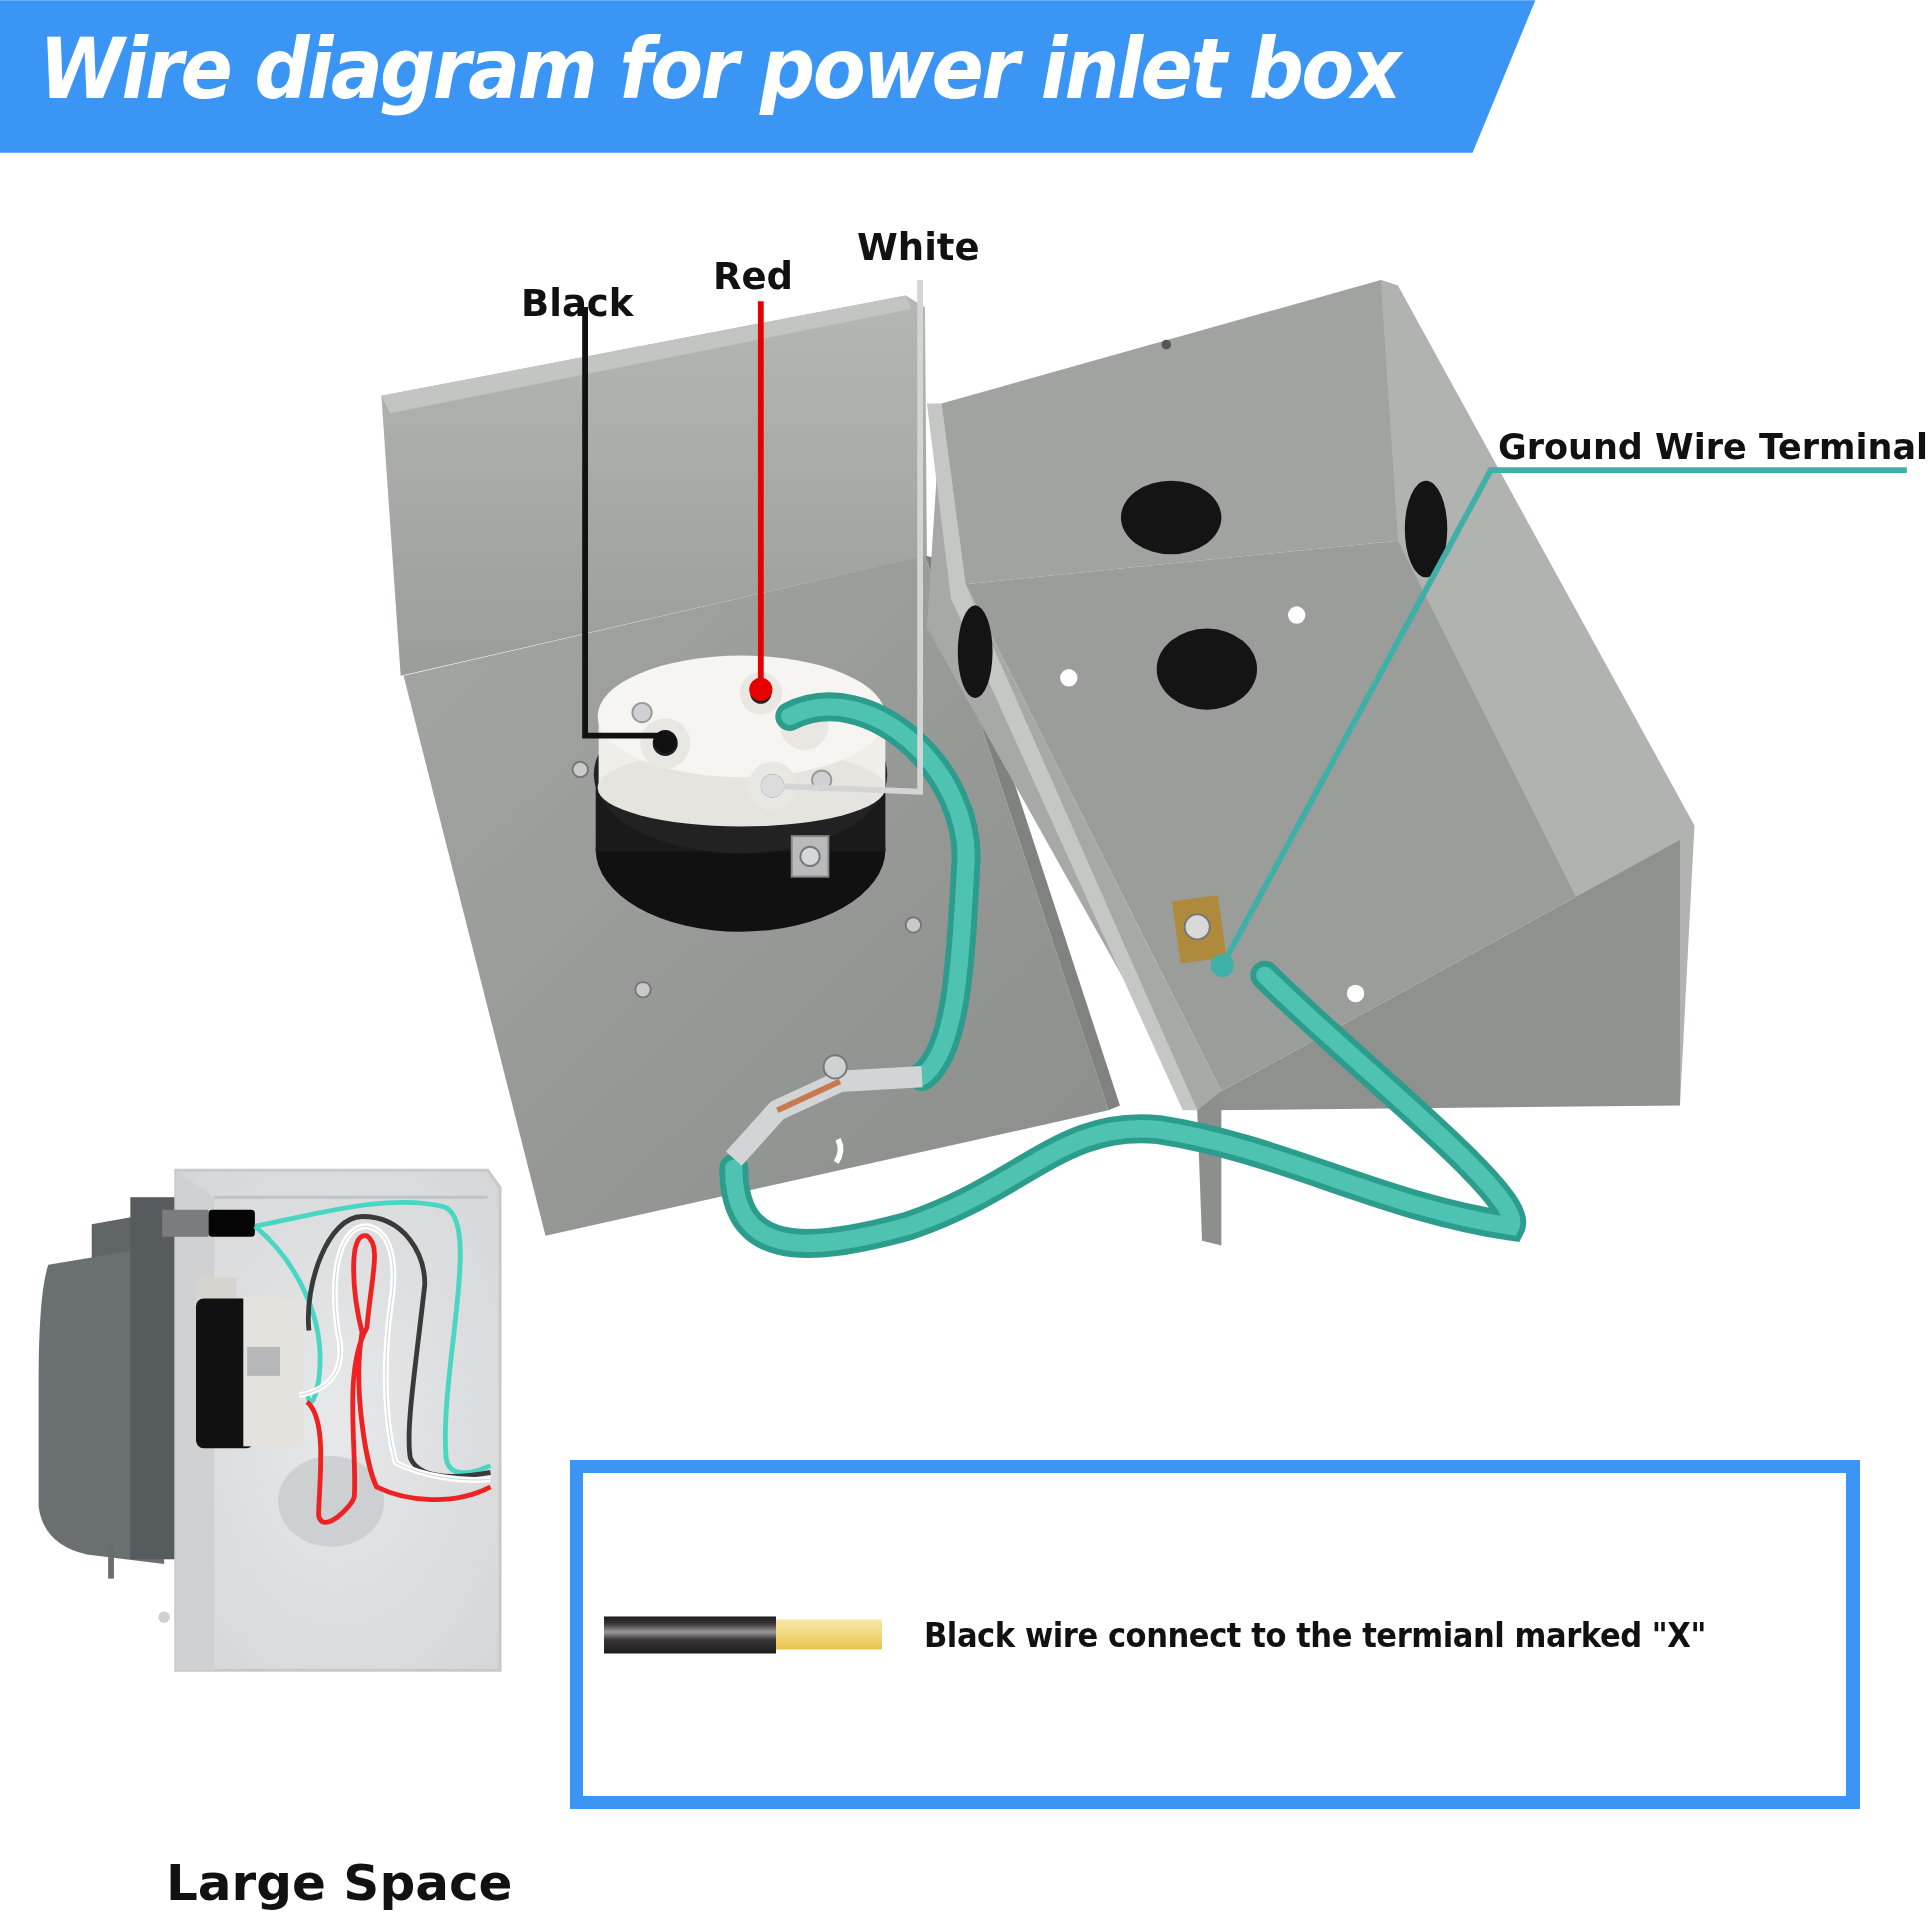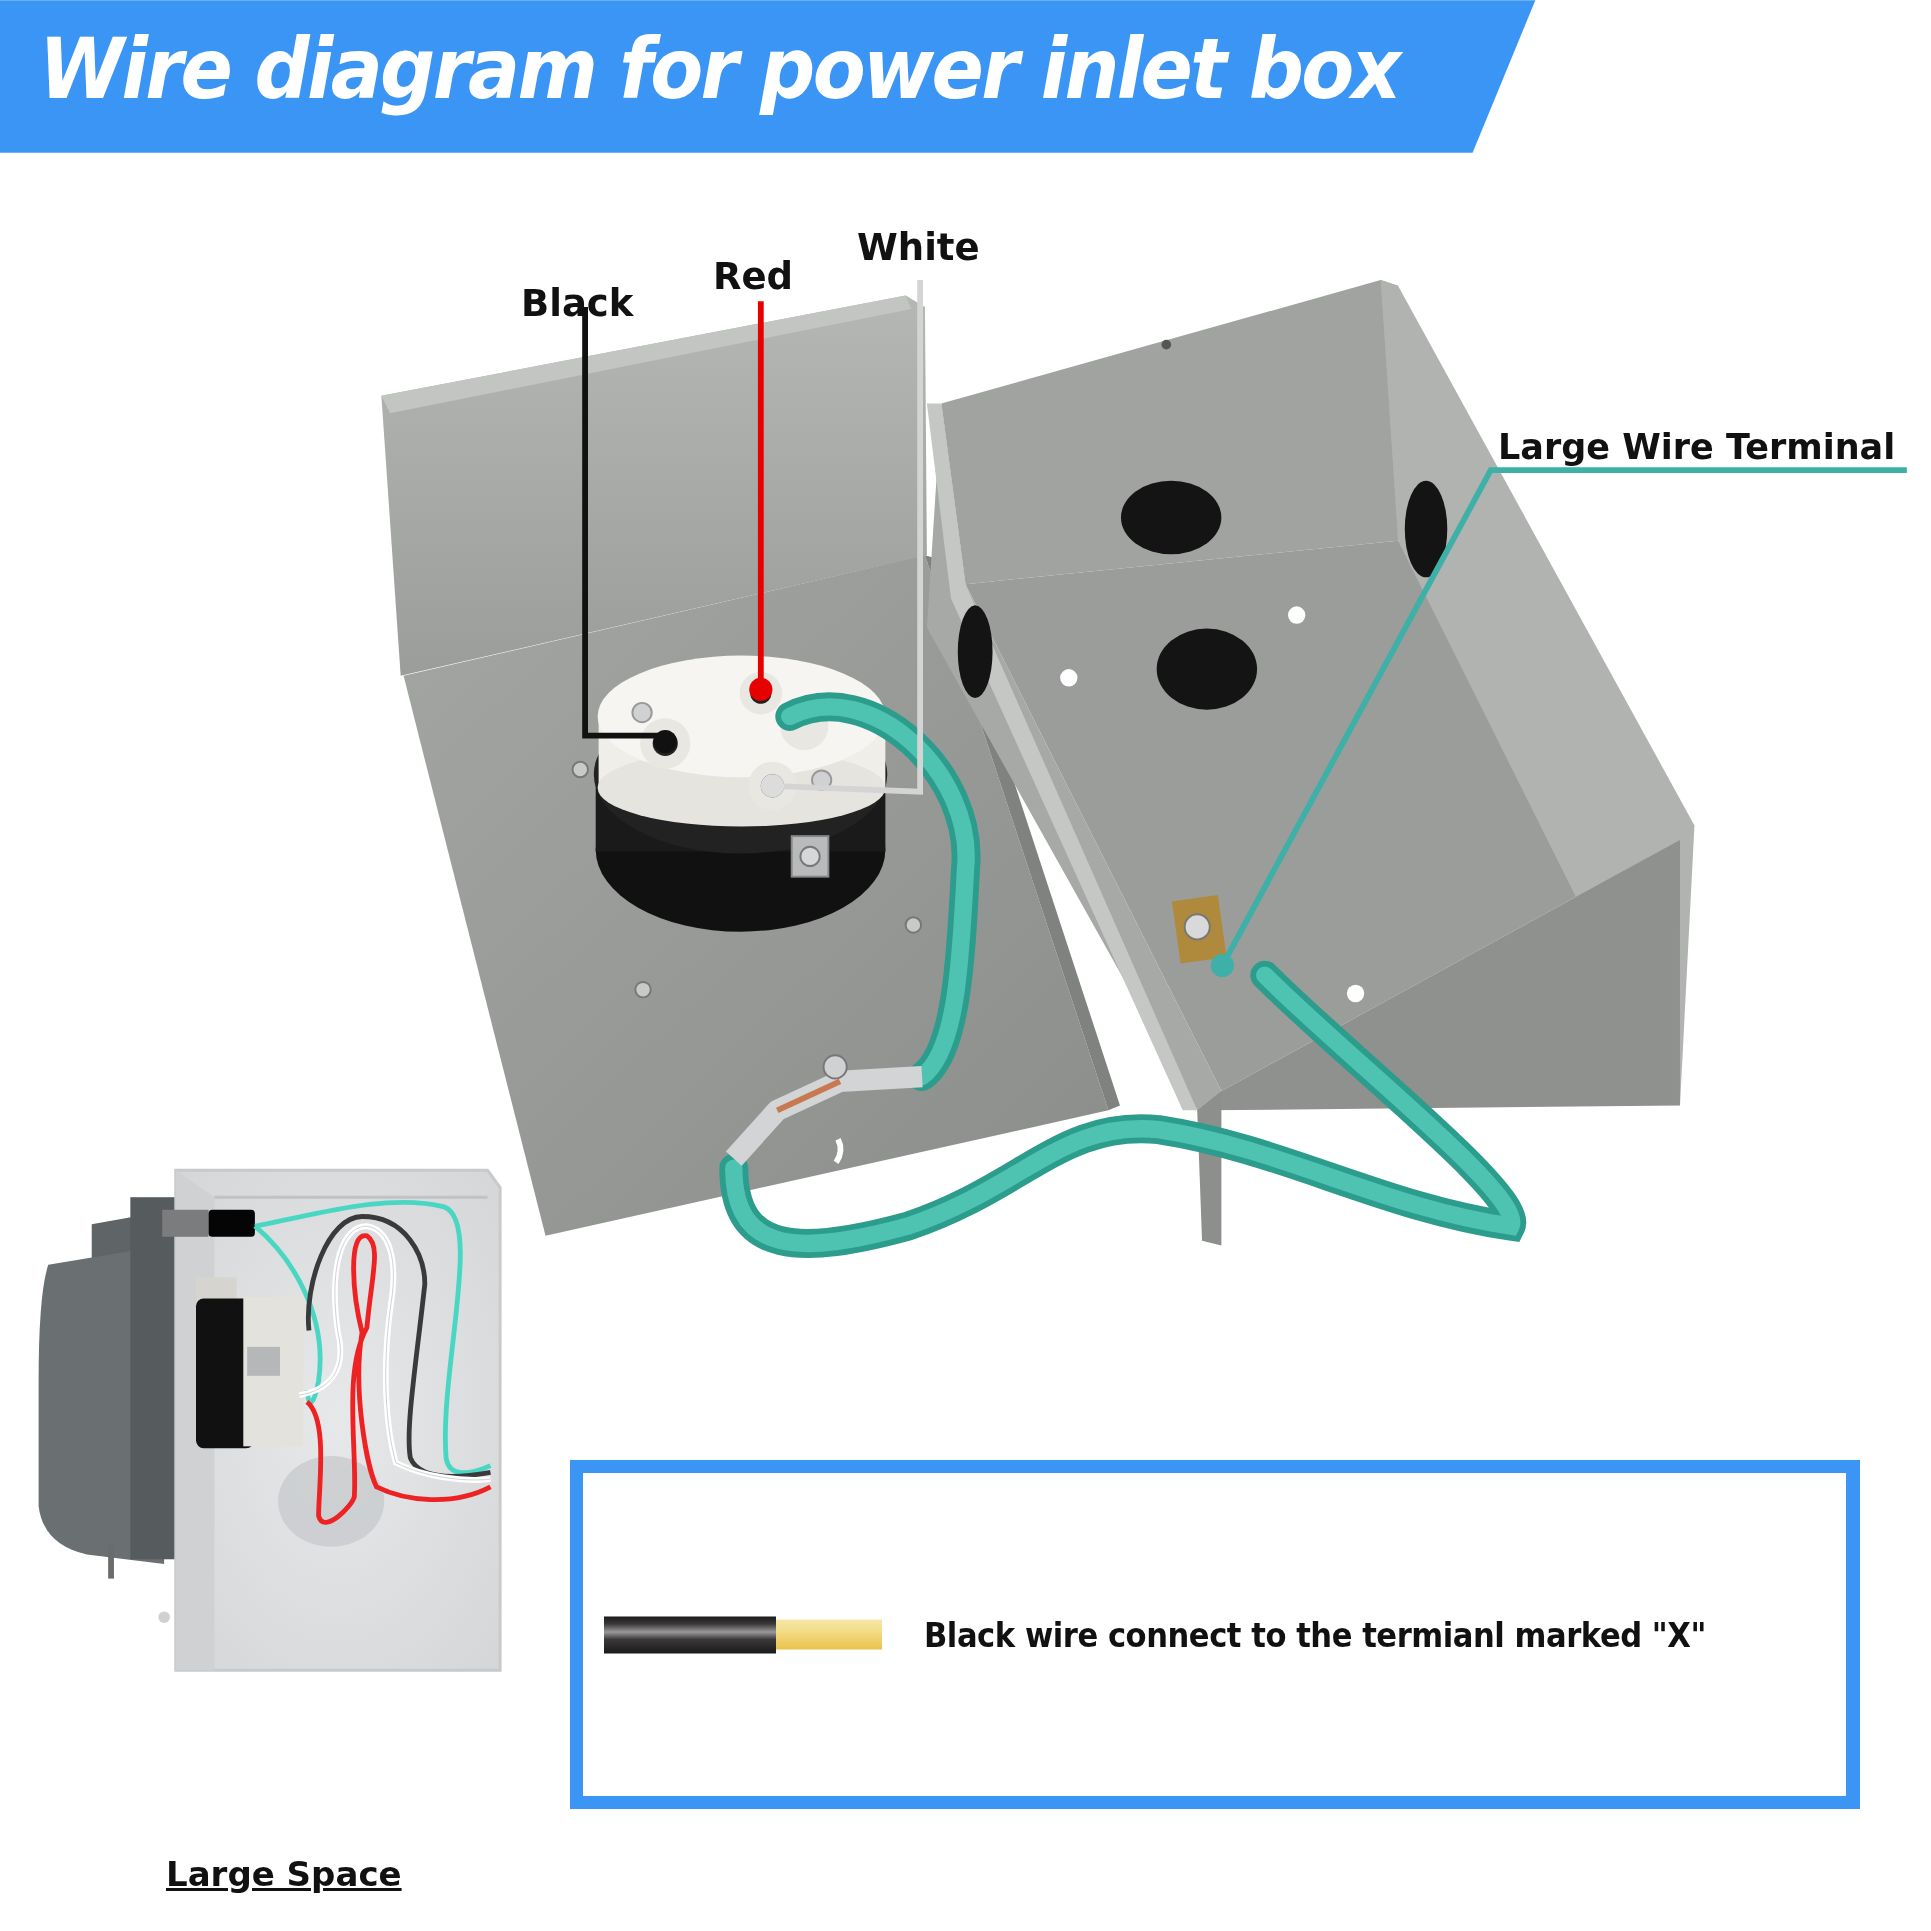--- a/index.html
+++ b/index.html
@@ -6,21 +6,21 @@
   body{width:1931px;height:1931px;position:relative;overflow:hidden;font-family:"DejaVu Sans","Liberation Sans",sans-serif;}
   .banner{position:absolute;left:0;top:0;width:1545px;height:176px;}
   .banner svg{position:absolute;left:0;top:0;}
   .banner-title{position:absolute;left:39px;top:21px;font-family:"DejaVu Sans",sans-serif;font-weight:bold;font-style:italic;font-size:83px;color:#ffffff;letter-spacing:-2.9px;white-space:nowrap;transform:scaleX(0.93);transform-origin:left center;}
   .scene{position:absolute;left:0;top:0;width:1931px;height:1931px;}
   .label{position:absolute;font-family:"DejaVu Sans",sans-serif;font-weight:bold;color:#111111;white-space:nowrap;}
   .lbl-black{left:521px;top:282px;font-size:37px;}
   .lbl-red{left:713px;top:255px;font-size:37px;}
   .lbl-white{left:857px;top:226px;font-size:37px;}
   .lbl-ground{left:1498px;top:427px;font-size:35px;}
-  .lbl-space{left:166px;top:1854px;font-size:34px;text-decoration:underline;}
+  .lbl-space{left:166px;top:1854px;font-size:50px;}
   .legend{position:absolute;left:570px;top:1460px;width:1290px;height:349px;background:#3a95f5;box-sizing:border-box;padding:12.6px 14.5px 12.6px 12.6px;display:flex;flex-direction:column;gap:13.5px;text-align:center;}
   .legend-row{flex:1;background:#ffffff;display:flex;align-items:center;position:relative;}
   .swatch{position:absolute;left:21px;top:50%;transform:translateY(-50%);width:278px;height:37px;}
   .insul{position:absolute;left:0;top:0;width:172px;height:37px;}
   .copper{position:absolute;left:172px;top:3.9px;width:106px;height:30px;background:linear-gradient(#f6e7a8 0%,#f3dc86 40%,#e9c24b 100%);}
   .ins-black{background:linear-gradient(#1c1a1a 0%,#3a3838 20%,#9a9898 42%,#3a3838 62%,#1c1a1a 100%);}
   .ins-red{background:linear-gradient(#e60000 0%,#ff3030 25%,#ff9a9a 45%,#ff1a1a 62%,#e80000 100%);}
   .ins-white{background:linear-gradient(#d2d2d4 0%,#e6e6e8 30%,#eeeeee 45%,#d6d6d8 70%,#cfcfd1 100%);}
   .ins-green{background:linear-gradient(#3ee0cc 0%,#7cefe0 25%,#b3f7ee 42%,#50e6d3 62%,#3ddfcb 100%);}
   .legend-text{position:absolute;left:341px;top:50%;transform:translateY(-50%) scaleX(0.9);transform-origin:left center;font-family:"DejaVu Sans",sans-serif;font-weight:bold;font-size:34px;color:#111111;white-space:nowrap;letter-spacing:-0.5px;}
@@ -163,21 +163,21 @@
     <path d="M 310 1445 C 340 1440, 360 1420, 350 1380 C 340 1310, 355 1270, 380 1270 C 410 1275, 410 1320, 405 1350 C 395 1420, 400 1480, 410 1515 C 440 1530, 480 1535, 508 1532" stroke="#ffffff" stroke-width="6" fill="none"></path>
     <path d="M 310 1445 C 340 1440, 360 1420, 350 1380 C 340 1310, 355 1270, 380 1270 C 410 1275, 410 1320, 405 1350 C 395 1420, 400 1480, 410 1515 C 440 1530, 480 1535, 508 1532" stroke="#cfcfcf" stroke-width="1" fill="none"></path>
     <path d="M 318 1452 C 340 1470, 330 1540, 330 1570 C 335 1590, 365 1560, 367 1550 C 370 1500, 355 1420, 380 1375 C 385 1320, 395 1290, 380 1280 C 360 1275, 365 1340, 375 1380 C 365 1440, 380 1520, 390 1540 C 420 1555, 470 1560, 508 1540" stroke="#ee2222" stroke-width="5" fill="none"></path>
     <circle cx="170" cy="1675" r="6" fill="#d0d0d0"></circle>
   </g>
 </svg>
 
 <div class="label lbl-black">Black</div>
 <div class="label lbl-red">Red</div>
 <div class="label lbl-white">White</div>
-<div class="label lbl-ground">Large Wire Terminal</div>
+<div class="label lbl-ground">Ground Wire Terminal</div>
 <div class="label lbl-space">Large Space</div>
 
 <div class="legend">
   <div class="legend-row">
     <div class="swatch">
       <div class="insul ins-black"></div>
         <div class="copper"></div>
     </div>
     <div class="legend-text">Black wire connect to the termianl marked "X"</div>
   </div>

